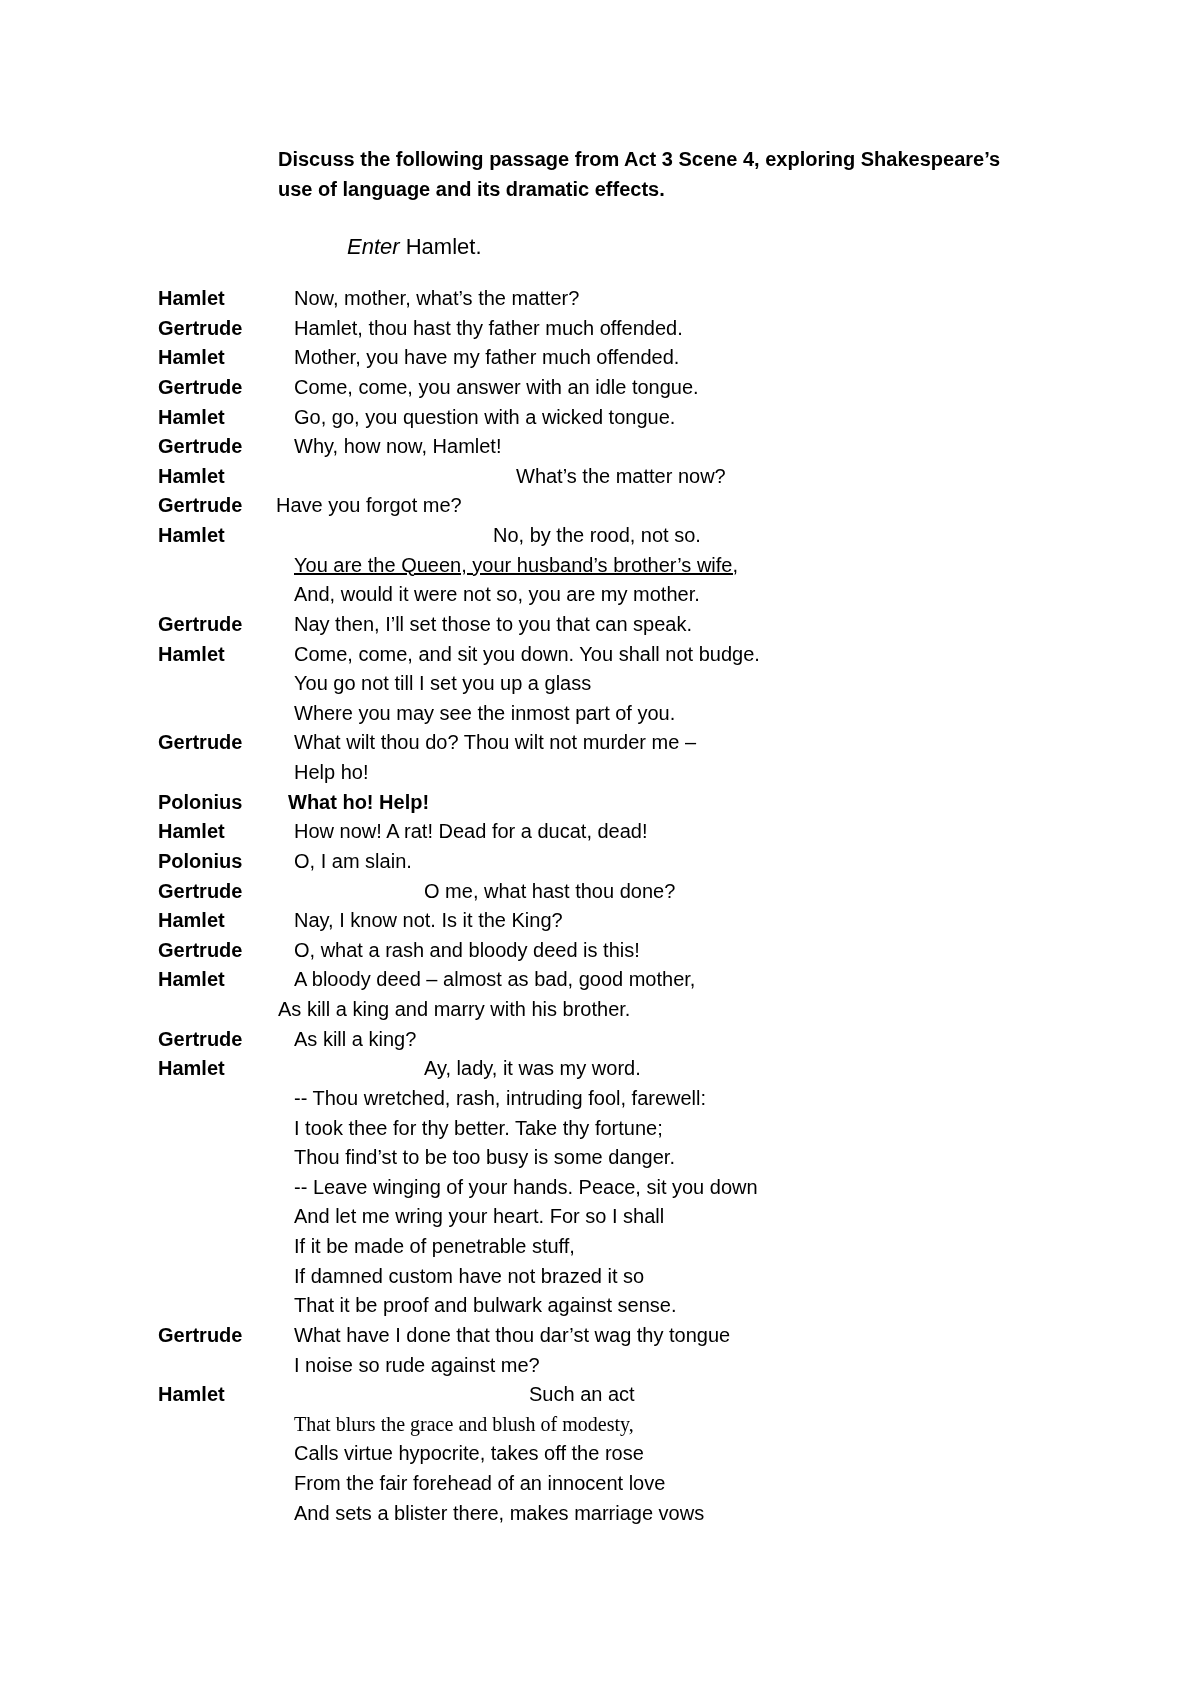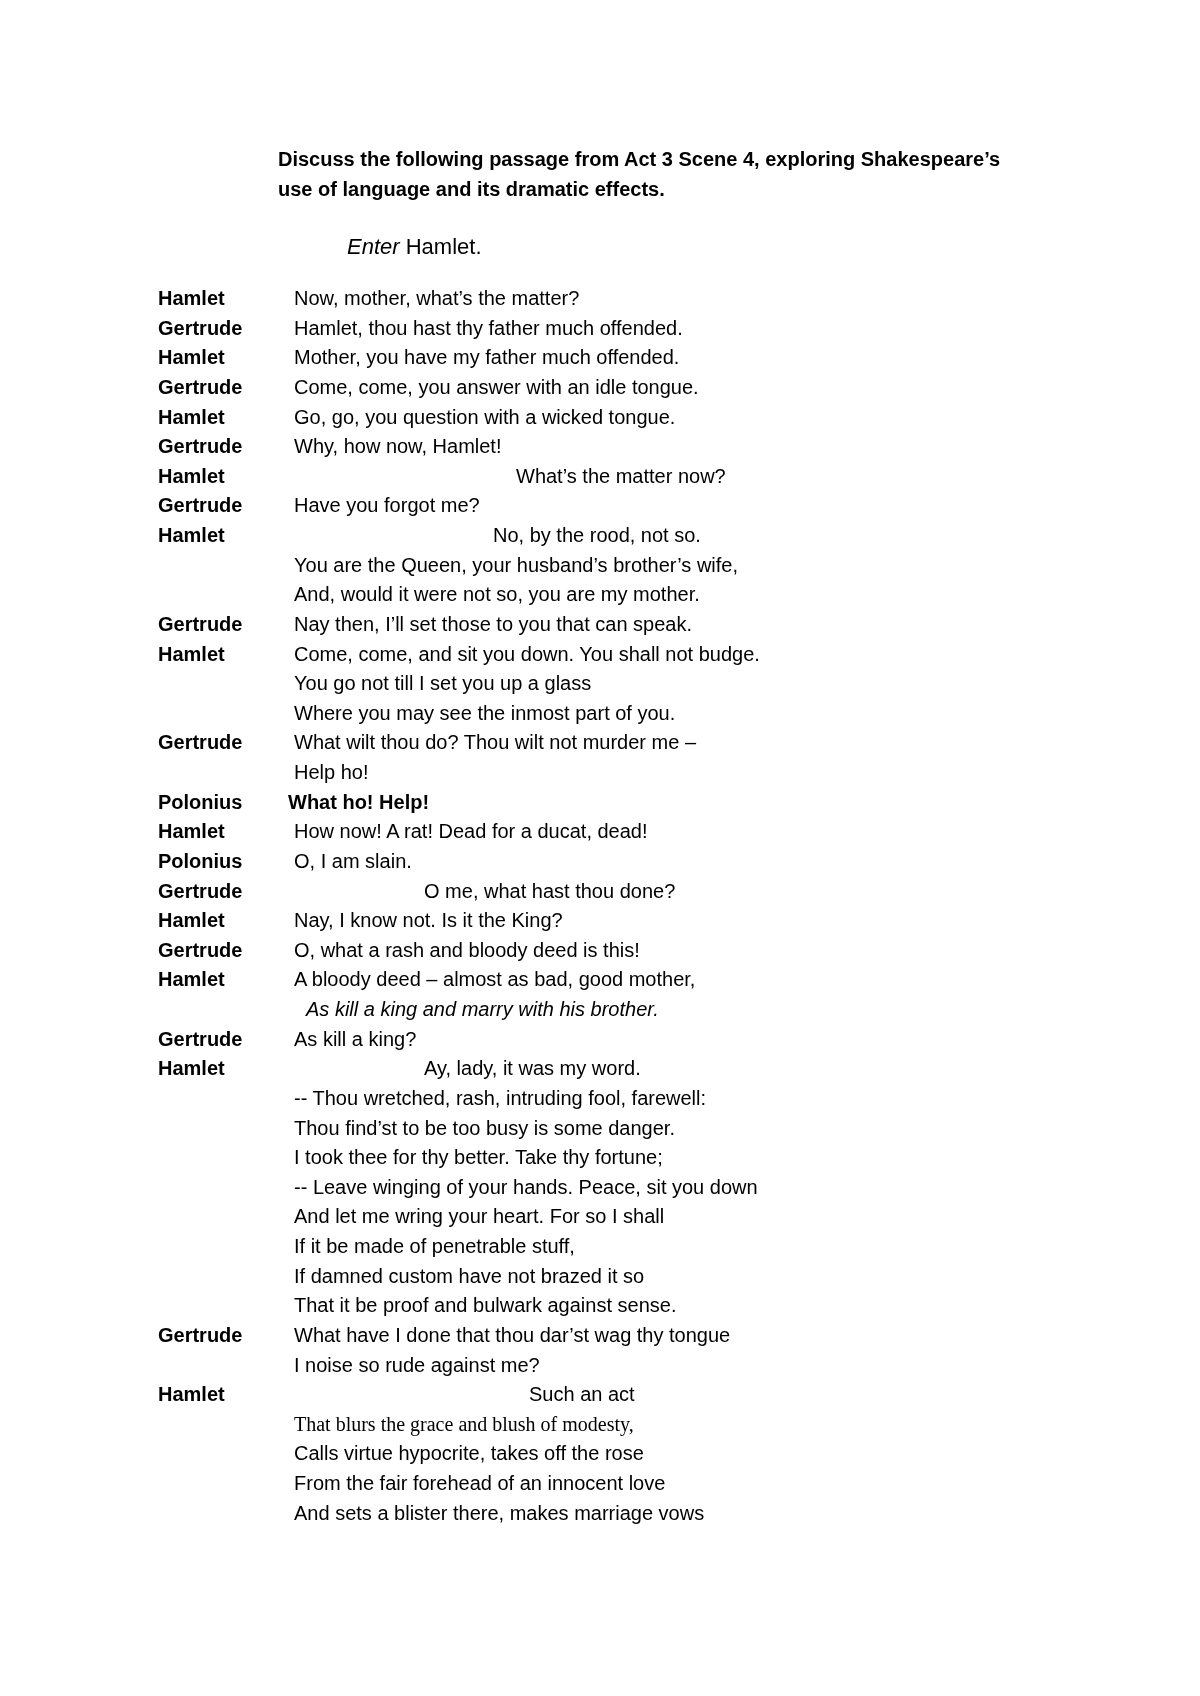--- a/index.html
+++ b/index.html
@@ -80,28 +80,28 @@
       <div class="row">
         <span class="speaker" style="left: 158px;">Gertrude</span>
         <span class="line" style="left: 278px;">Why, how now, Hamlet!</span>
       </div>
       <div class="row">
         <span class="speaker" style="left: 158px;">Hamlet</span>
         <span class="line" style="left: 500px;">What’s the matter now?</span>
       </div>
       <div class="row">
         <span class="speaker" style="left: 158px;">Gertrude</span>
-        <span class="line" style="left: 278px;">Have you forgot me?</span>
+        <span class="line" style="left: 260px;">Have you forgot me?</span>
       </div>
       <div class="row">
         <span class="speaker" style="left: 158px;">Hamlet</span>
         <span class="line" style="left: 477px;">No, by the rood, not so.</span>
       </div>
       <div class="row">
-        <span class="line" style="left: 278px;">You are the Queen, your husband’s brother’s wife,</span>
+        <span class="line" style="left: 278px; text-decoration: underline;">You are the Queen, your husband’s brother’s wife,</span>
       </div>
       <div class="row">
         <span class="line" style="left: 278px;">And, would it were not so, you are my mother.</span>
       </div>
       <div class="row">
         <span class="speaker" style="left: 158px;">Gertrude</span>
         <span class="line" style="left: 278px;">Nay then, I’ll set those to you that can speak.</span>
       </div>
       <div class="row">
         <span class="speaker" style="left: 158px;">Hamlet</span>
@@ -142,40 +142,40 @@
       </div>
       <div class="row">
         <span class="speaker" style="left: 158px;">Gertrude</span>
         <span class="line" style="left: 278px;">O, what a rash and bloody deed is this!</span>
       </div>
       <div class="row">
         <span class="speaker" style="left: 158px;">Hamlet</span>
         <span class="line" style="left: 278px;">A bloody deed – almost as bad, good mother,</span>
       </div>
       <div class="row">
-        <span class="line" style="left: 290px; font-style: italic;">As kill a king and marry with his brother.</span>
+        <span class="line" style="left: 262px;">As kill a king and marry with his brother.</span>
       </div>
       <div class="row">
         <span class="speaker" style="left: 158px;">Gertrude</span>
         <span class="line" style="left: 278px;">As kill a king?</span>
       </div>
       <div class="row">
         <span class="speaker" style="left: 158px;">Hamlet</span>
         <span class="line" style="left: 408px;">Ay, lady, it was my word.</span>
       </div>
       <div class="row">
         <span class="line" style="left: 278px;">-- Thou wretched, rash, intruding fool, farewell:</span>
       </div>
       <div class="row">
+        <span class="line" style="left: 278px;">I took thee for thy better. Take thy fortune;</span>
+      </div>
+      <div class="row">
         <span class="line" style="left: 278px;">Thou find’st to be too busy is some danger.</span>
       </div>
       <div class="row">
-        <span class="line" style="left: 278px;">I took thee for thy better. Take thy fortune;</span>
-      </div>
-      <div class="row">
         <span class="line" style="left: 278px;">-- Leave winging of your hands. Peace, sit you down</span>
       </div>
       <div class="row">
         <span class="line" style="left: 278px;">And let me wring your heart. For so I shall</span>
       </div>
       <div class="row">
         <span class="line" style="left: 278px;">If it be made of penetrable stuff,</span>
       </div>
       <div class="row">
         <span class="line" style="left: 278px;">If damned custom have not brazed it so</span>

